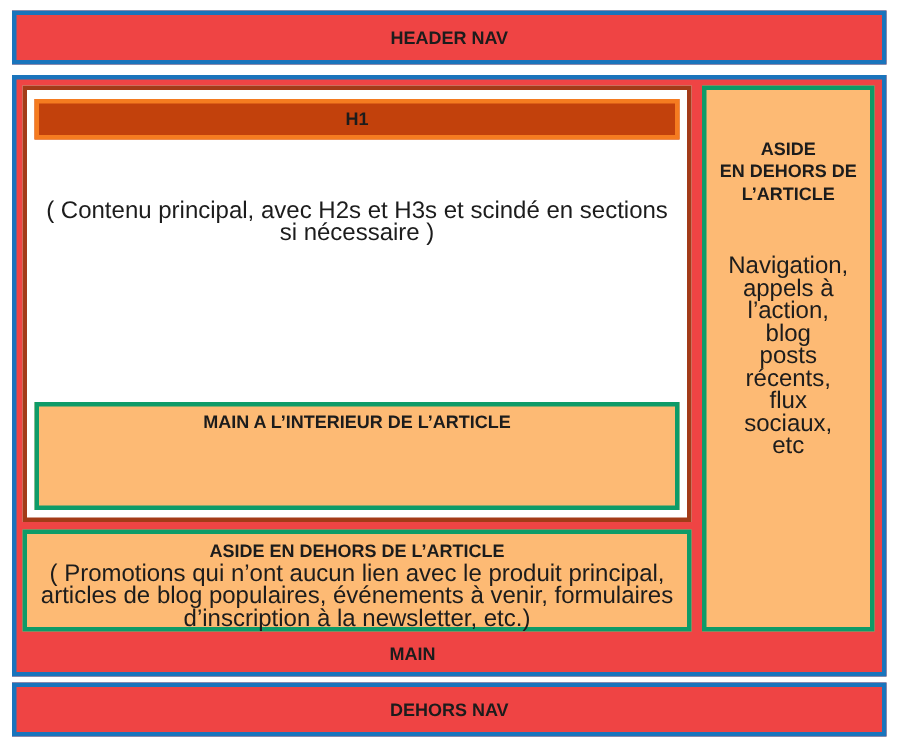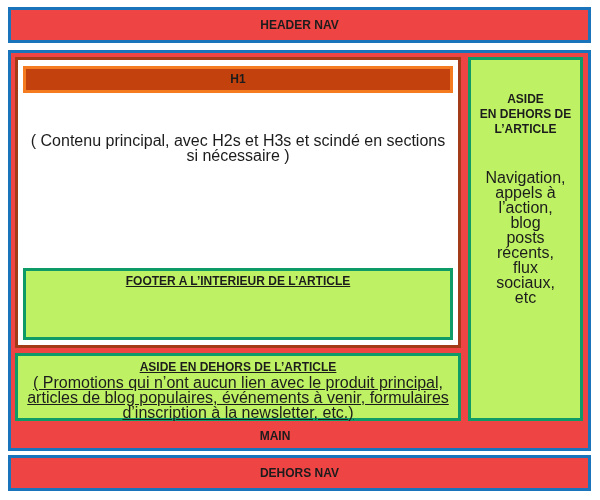--- a/index.html
+++ b/index.html
@@ -9,21 +9,21 @@
     --green:#0e9b68;
     --ink:#1c1c1c;
   }
   html,body{margin:0;padding:0;background:#ffffff;}
   body{font-family:"Liberation Sans", sans-serif;color:var(--ink);}
   .stage{position:relative;width:600px;height:500px;background:#ffffff;overflow:hidden;}
   .abs{position:absolute;box-sizing:border-box;}
   .box-blue{border:3px solid var(--blue);background:#ef4444;}
   .box-rust{border:3px solid var(--rust);background:#ffffff;}
   .box-orange{border:3px solid var(--orange);background:#c2410c;}
-  .box-green{border:3px solid var(--green);background:#bef264;text-decoration:underline;}
+  .box-green{border:3px solid var(--green);background:#fdba74;}
   .lbl{font-weight:bold;font-size:12px;line-height:15px;text-align:center;}
   .body-txt{font-size:16px;line-height:15px;text-align:center;}
   .center-flex{display:flex;align-items:center;justify-content:center;}
   .pre{white-space:pre-line;}
 
   
   #header-box{left:8px;top:7px;width:583px;height:36px;}
   #footer-box{left:8px;top:455px;width:583px;height:36px;}
 
   
@@ -58,21 +58,21 @@
 
   <div class="abs box-blue" id="main-box"></div>
 
   <div class="abs box-rust" id="article-box">
     <div class="abs box-orange center-flex" id="h1-box">
       <div class="lbl">H1</div>
     </div>
     <div class="abs body-txt" id="article-desc">( Contenu principal, avec H2s et H3s et scindé en sections si nécessaire )</div>
 
     <div class="abs box-green" id="aside-in-box">
-      <div class="lbl">FOOTER A L’INTERIEUR DE L’ARTICLE</div>
+      <div class="lbl">MAIN A L’INTERIEUR DE L’ARTICLE</div>
     </div>
   </div>
 
   <div class="abs box-green" id="aside-below-box">
     <div class="lbl">ASIDE EN DEHORS DE L’ARTICLE</div>
     <div class="body-txt">( Promotions qui n’ont aucun lien avec le produit principal, articles de blog populaires, événements à venir, formulaires d’inscription à la newsletter, etc.)</div>
   </div>
 
   <div class="abs box-green" id="aside-right-box">
     <div class="abs lbl pre" id="aside-right-title">ASIDE

